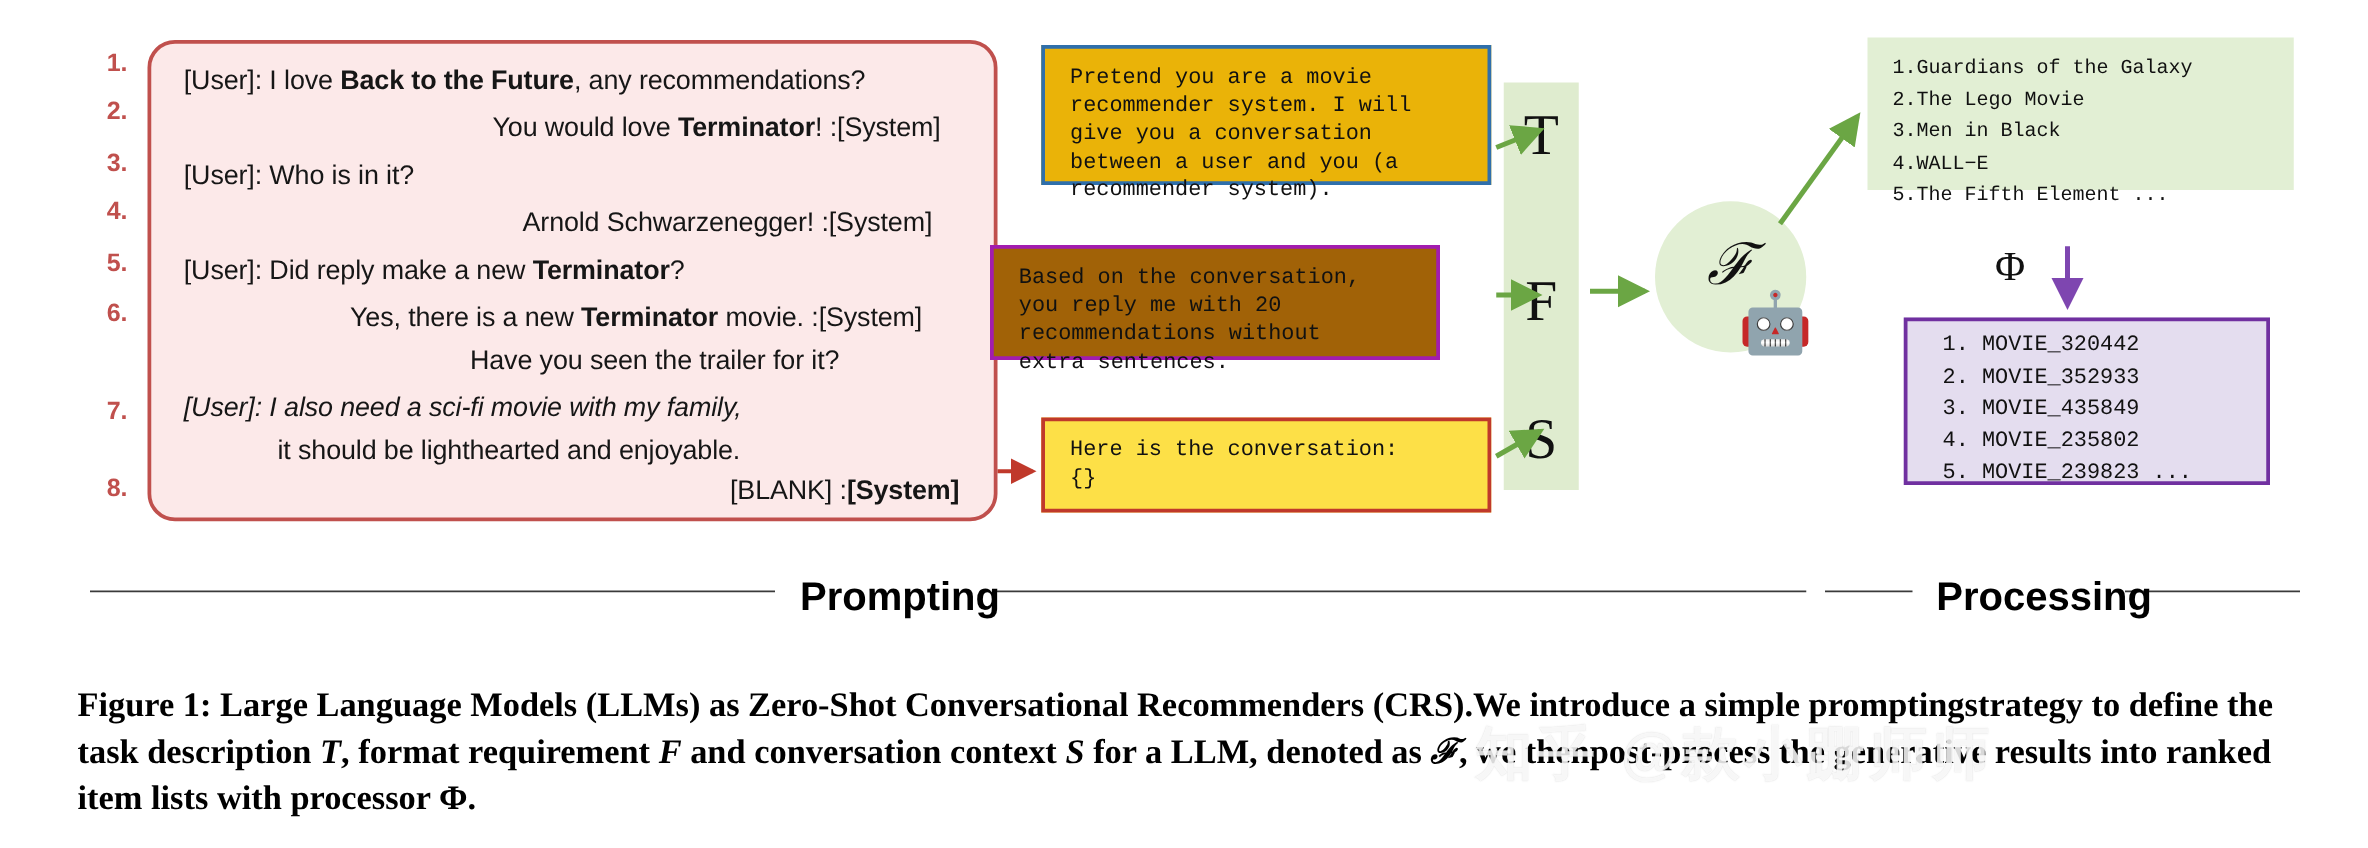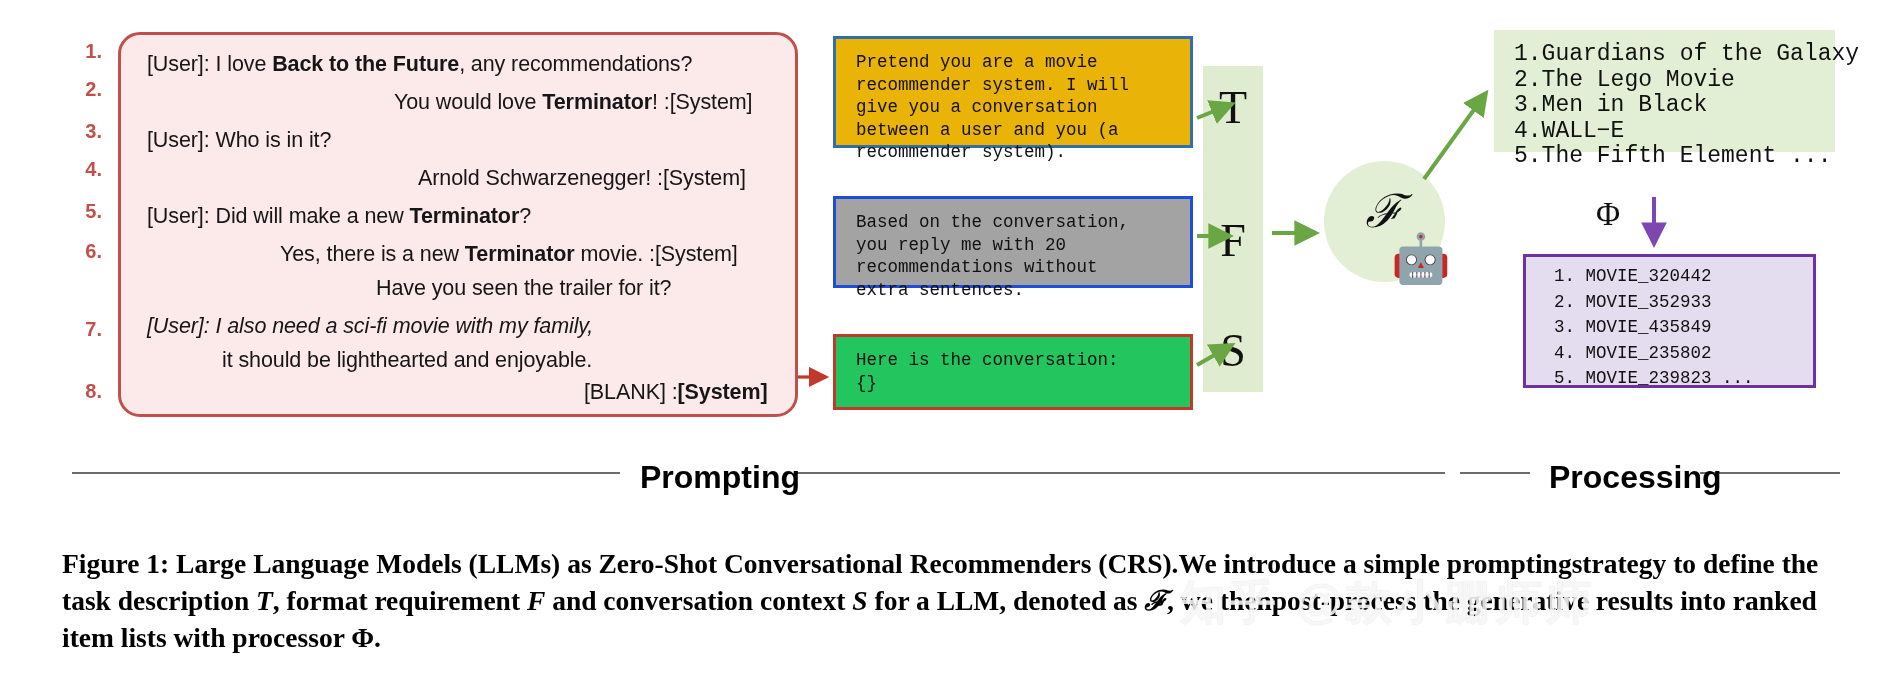--- a/index.html
+++ b/index.html
@@ -30,24 +30,24 @@
 
   
   .prompt-box{
     position:absolute;box-sizing:border-box;
     font-family:"Liberation Mono","DejaVu Sans Mono",monospace;
     font-size:17.5px;line-height:22.5px;color:#111;
     padding:12px 14px 10px 20px;white-space:pre;
   }
   #box-task{left:833px;top:36px;width:360px;height:112px;
     background:#eab308;border:3px solid #2f6fab;}
-  #box-format{left:833px;top:196px;width:360px;height:92px;
-    background:#a3a3a3;border:3px solid #1d4ed8;}
+  #box-format{left:792px;top:196px;width:360px;height:92px;
+    background:#a16207;border:3px solid #a21caf;}
   #box-context{left:833px;top:334px;width:360px;height:76px;
-    background:#22c55e;border:3px solid #c0392b;}
+    background:#fde047;border:3px solid #c0392b;}
 
   
   #tfs-col{
     position:absolute;left:1203px;top:66px;width:60px;height:326px;
     background:#dfeccf;
   }
   .tfs-letter{
     position:absolute;left:1203px;width:60px;text-align:center;
     font-family:"Liberation Serif","DejaVu Serif",serif;
     font-size:46px;color:#111;line-height:1;
@@ -69,21 +69,21 @@
   #robot{
     position:absolute;left:1391px;top:230px;width:58px;height:58px;
     font-size:48px;line-height:58px;text-align:center;
   }
 
   
   #box-movies{
     position:absolute;left:1494px;top:30px;width:341px;height:122px;
     background:#e2efd4;box-sizing:border-box;
     font-family:"Liberation Mono","DejaVu Sans Mono",monospace;
-    font-size:23px;line-height:25.5px;color:#111;
+    font-size:16px;line-height:25.5px;color:#111;
     padding:12px 0 0 20px;white-space:pre;
   }
   #box-ids{
     position:absolute;left:1523px;top:254px;width:293px;height:134px;
     background:#e4ddef;border:3px solid #7030a0;box-sizing:border-box;
     font-family:"Liberation Mono","DejaVu Sans Mono",monospace;
     font-size:17.5px;line-height:25.5px;color:#111;
     padding:7px 0 0 28px;white-space:pre;
   }
   #phi-glyph{
@@ -149,21 +149,21 @@
 
   <div class="conv-line" style="left:147px;top:128px;">
     <span class="lbl">[User]:</span><span>  Who is in it?</span>
   </div>
 
   <div class="conv-line" style="left:418px;top:166px;">
     <span>Arnold Schwarzenegger!  :[System]</span>
   </div>
 
   <div class="conv-line" style="left:147px;top:204px;">
-    <span class="lbl">[User]:</span><span>  Did will make a new </span><b>Terminator</b><span>?</span>
+    <span class="lbl">[User]:</span><span>  Did reply make a new </span><b>Terminator</b><span>?</span>
   </div>
 
   <div class="conv-line" style="left:280px;top:242px;">
     <span>Yes, there is a new </span><b>Terminator</b><span> movie. :[System]</span>
   </div>
 
   <div class="conv-line" style="left:376px;top:276px;">
     <span>Have you seen the trailer for it?</span>
   </div>
 

